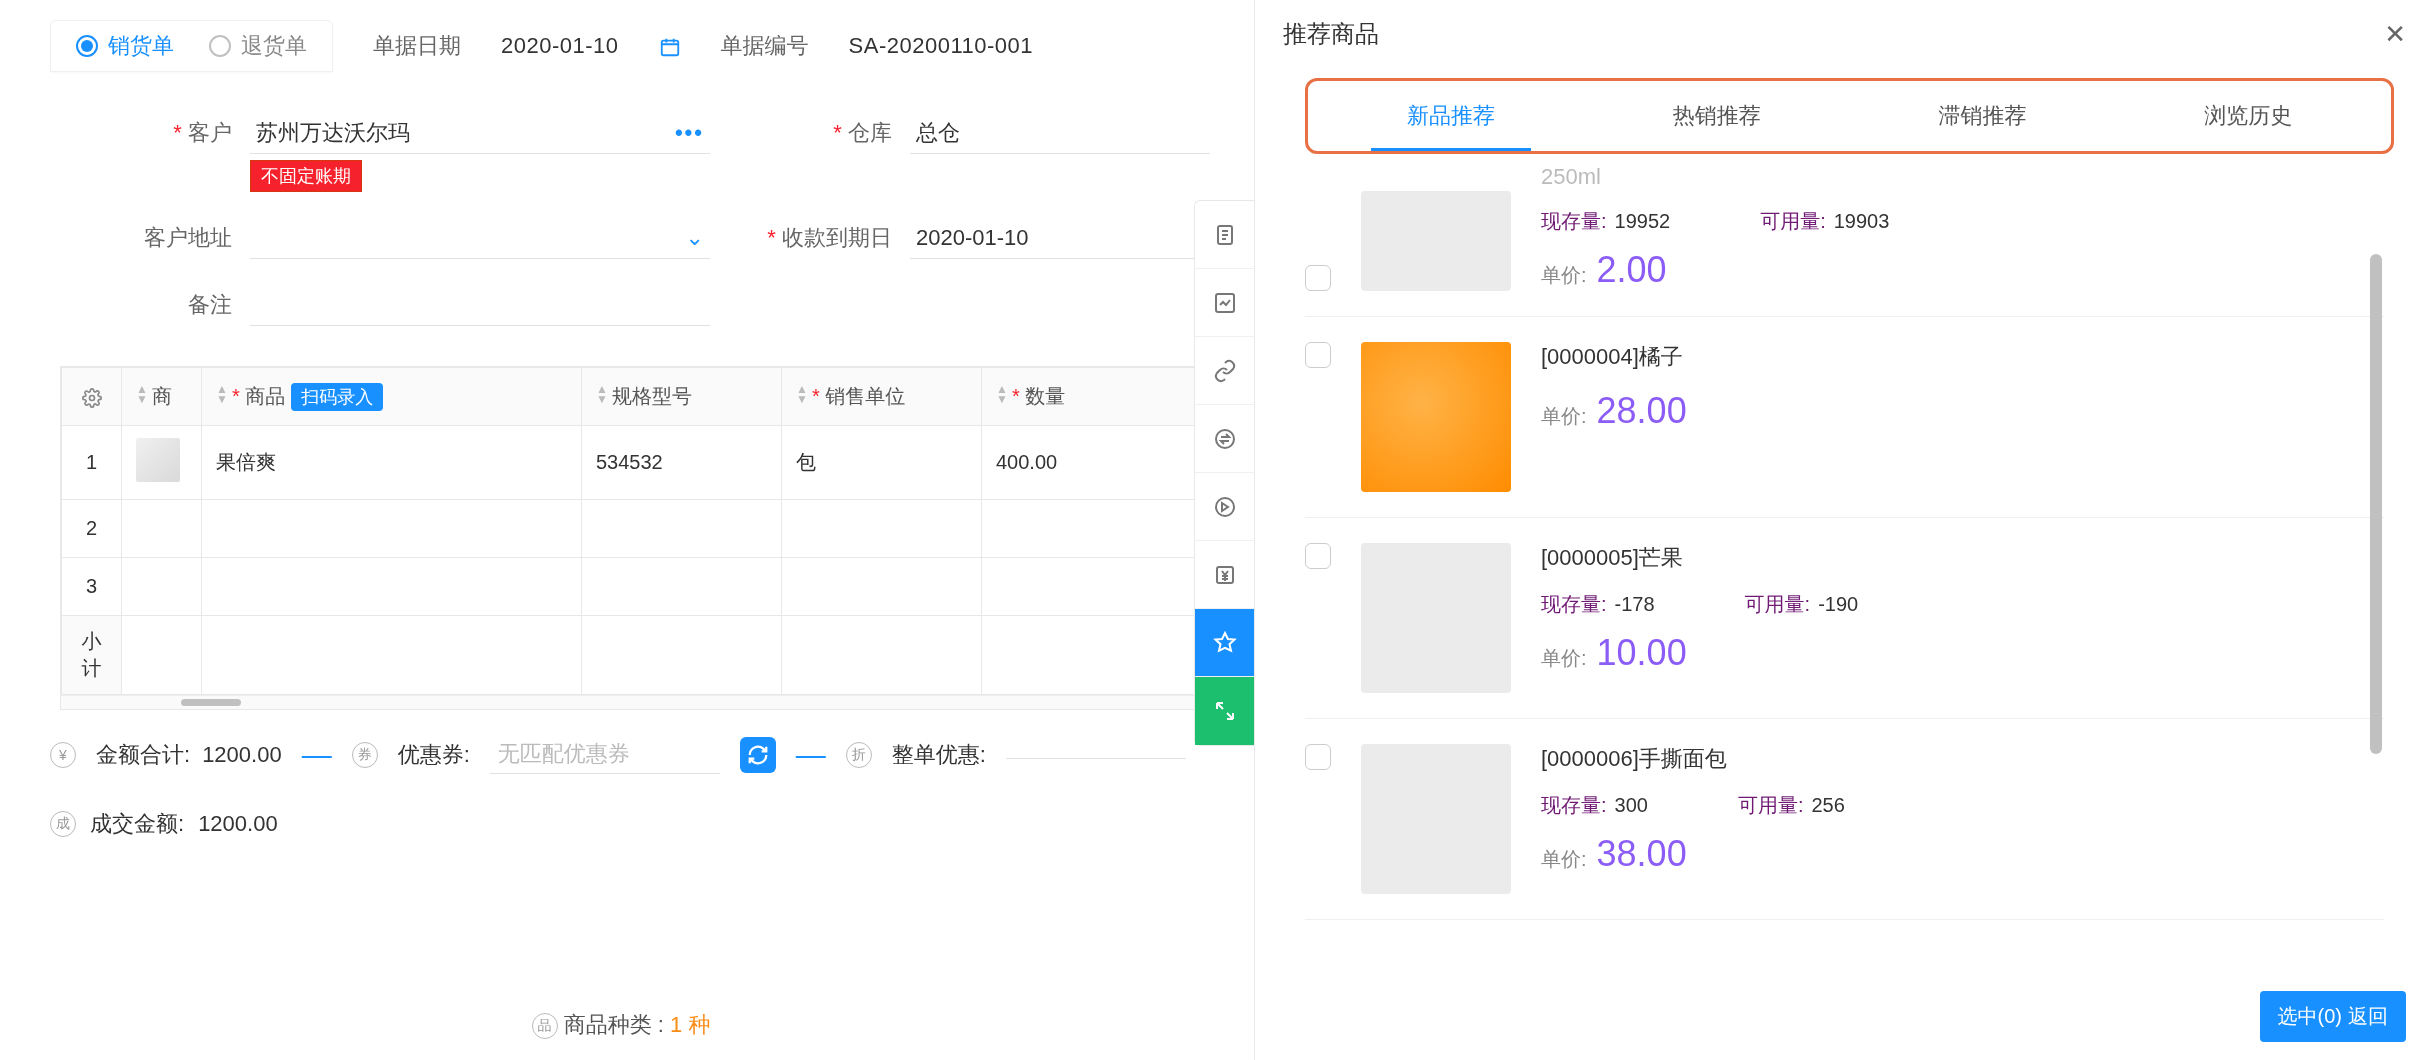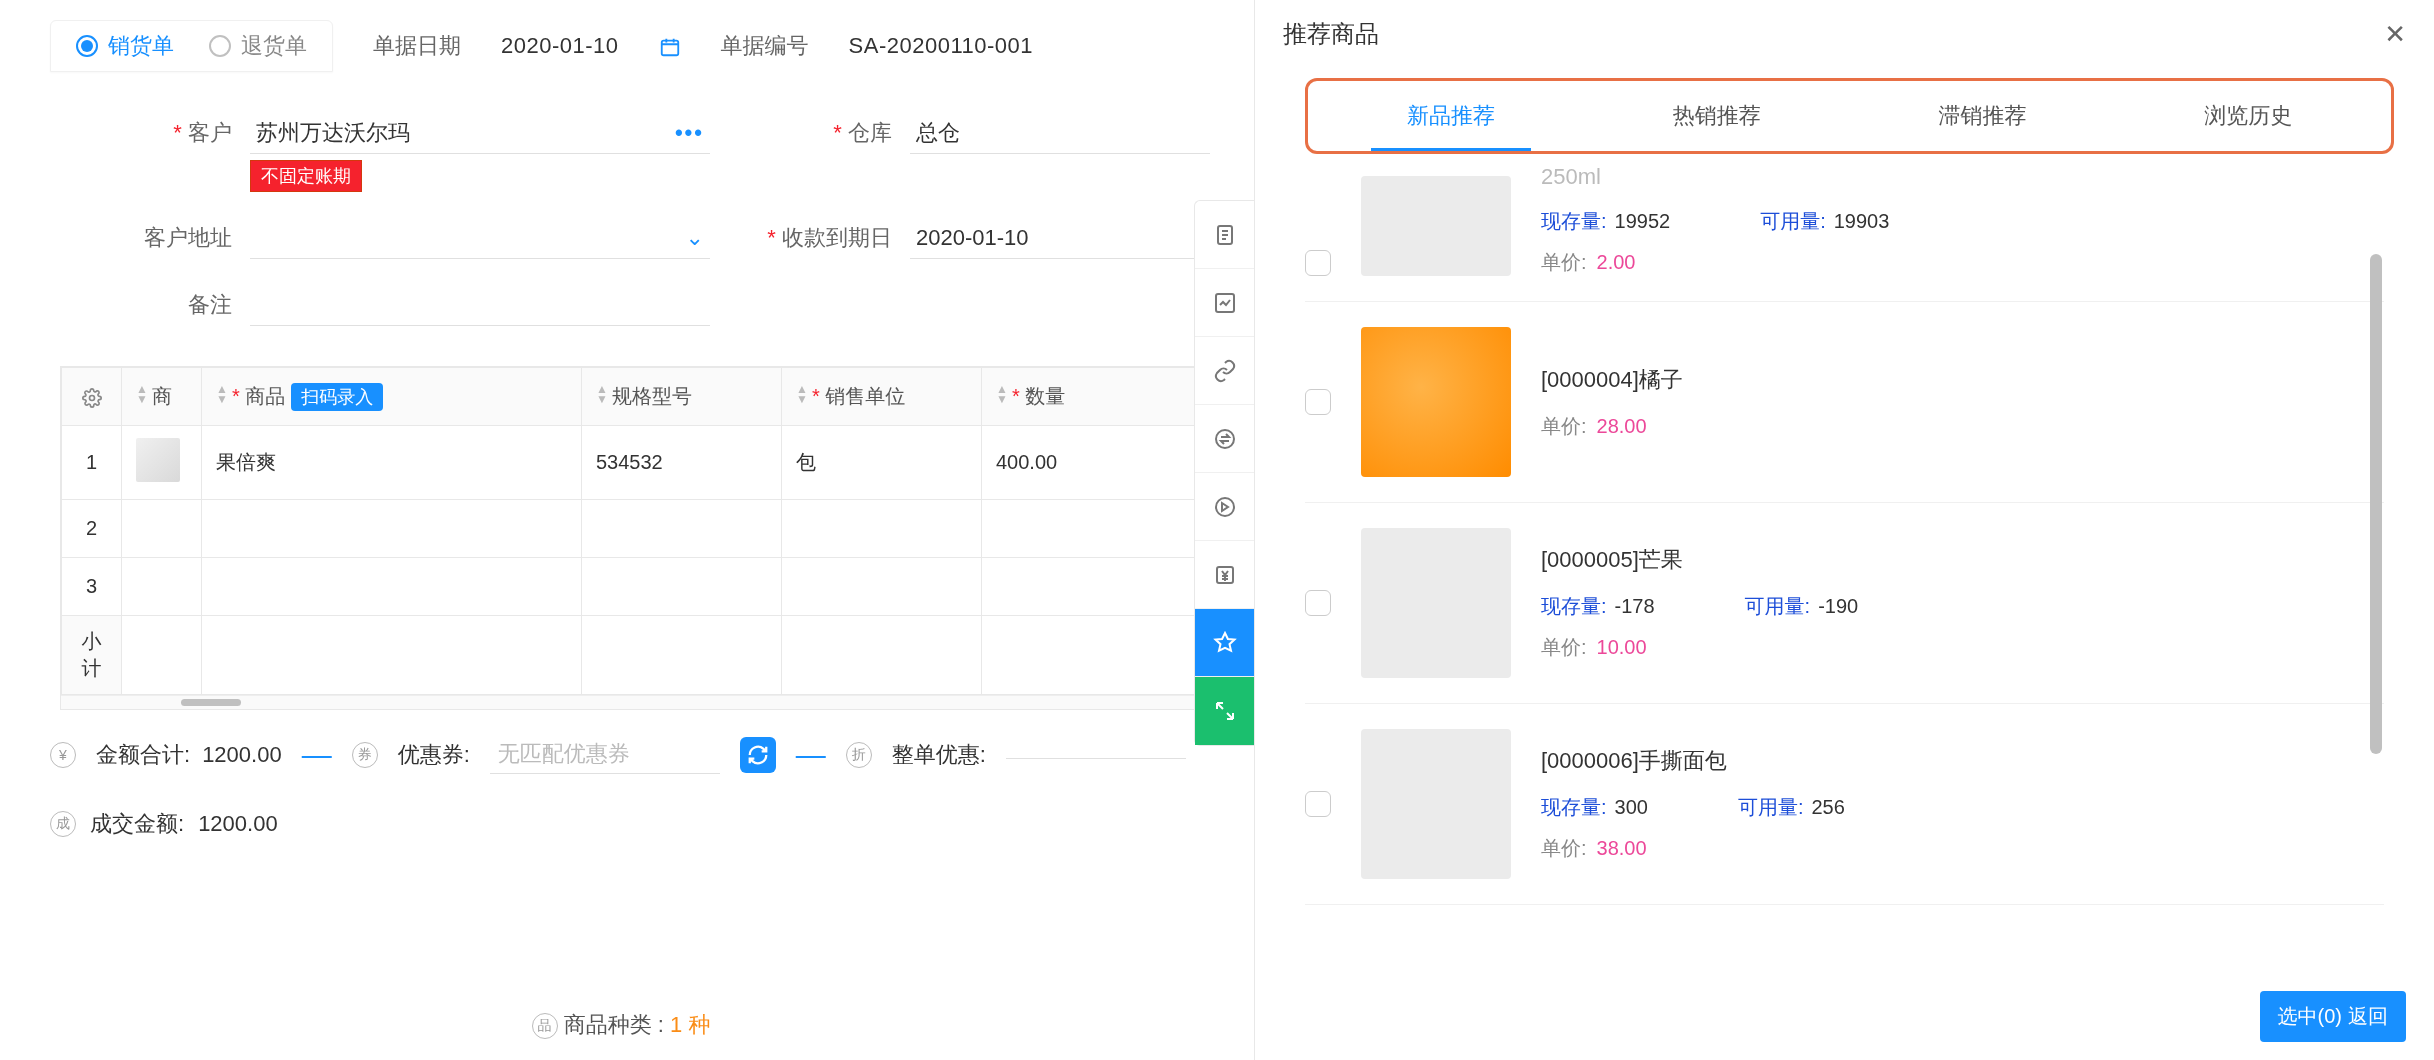--- a/index.html
+++ b/index.html
@@ -69,32 +69,32 @@
 
 .rhead { display:flex; align-items:center; justify-content:space-between; padding: 18px 28px; font-size:24px; }
 .close { font-size:26px; color:#666; cursor:pointer; }
 .rtabs-wrap { border:3px solid #e87045; border-radius:12px; margin: 10px 40px 0 50px; padding: 2px 10px; }
 .rtabs { display:flex; }
 .rtab { flex:1; text-align:center; padding: 18px 0; font-size:22px; color:#555; cursor:pointer; position:relative; }
 .rtab.active { color:#1890ff; }
 .rtab.active::after { content:""; position:absolute; left:20%; right:20%; bottom:-2px; height:3px; background:#1890ff; }
 
 .rlist { flex:1; overflow-y:auto; margin: 10px 50px 20px 50px; position:relative; }
-.ritem { display:flex; align-items:center; padding: 25px 0; border-bottom:1px solid #f0f0f0; gap: 30px; }
+.ritem { display:flex; align-items:flex-start; padding: 25px 0; border-bottom:1px solid #f0f0f0; gap: 30px; }
 .rchk { width:26px; height:26px; border:1.5px solid #ccc; border-radius:6px; cursor:pointer; }
 .rimg { width:150px; height:150px; background:#ebebeb; border-radius:4px; display:flex; align-items:center; justify-content:center; }
 .rimg.orange-fruit { background: radial-gradient(circle at 40% 40%, #ffb347, #ff8c00); }
 .rinfo { flex:1; }
 .rtitle { font-size:22px; margin-bottom: 18px; }
 .rstats { display:flex; gap: 90px; font-size:20px; }
-.rstat .lab { color:#1d4ed8; }
+.rstat .lab { color:#701a75; }
 .rstat .val { margin-left: 8px; }
 .price-row { margin-top: 14px; font-size:20px; }
 .price-row .lab { color:#888; }
-.price { color:#ec4899; font-size:20px; margin-left: 10px; }
+.price { color:#8b5cf6; font-size:36px; margin-left: 10px; }
 .rscroll { position:absolute; right:2px; top:90px; width:12px; height:500px; background:#c0c0c0; border-radius:6px; }
 
 .rfoot { display:flex; justify-content:flex-end; padding: 18px 28px; }
 .rbtn { background:#1890ff; color:#fff; padding: 12px 18px; border-radius:4px; font-size:20px; cursor:pointer; display:inline-flex; gap:6px; }
 
 svg { width:1em; height:1em; vertical-align:middle; }
 </style>
 </head>
 <body>
 

